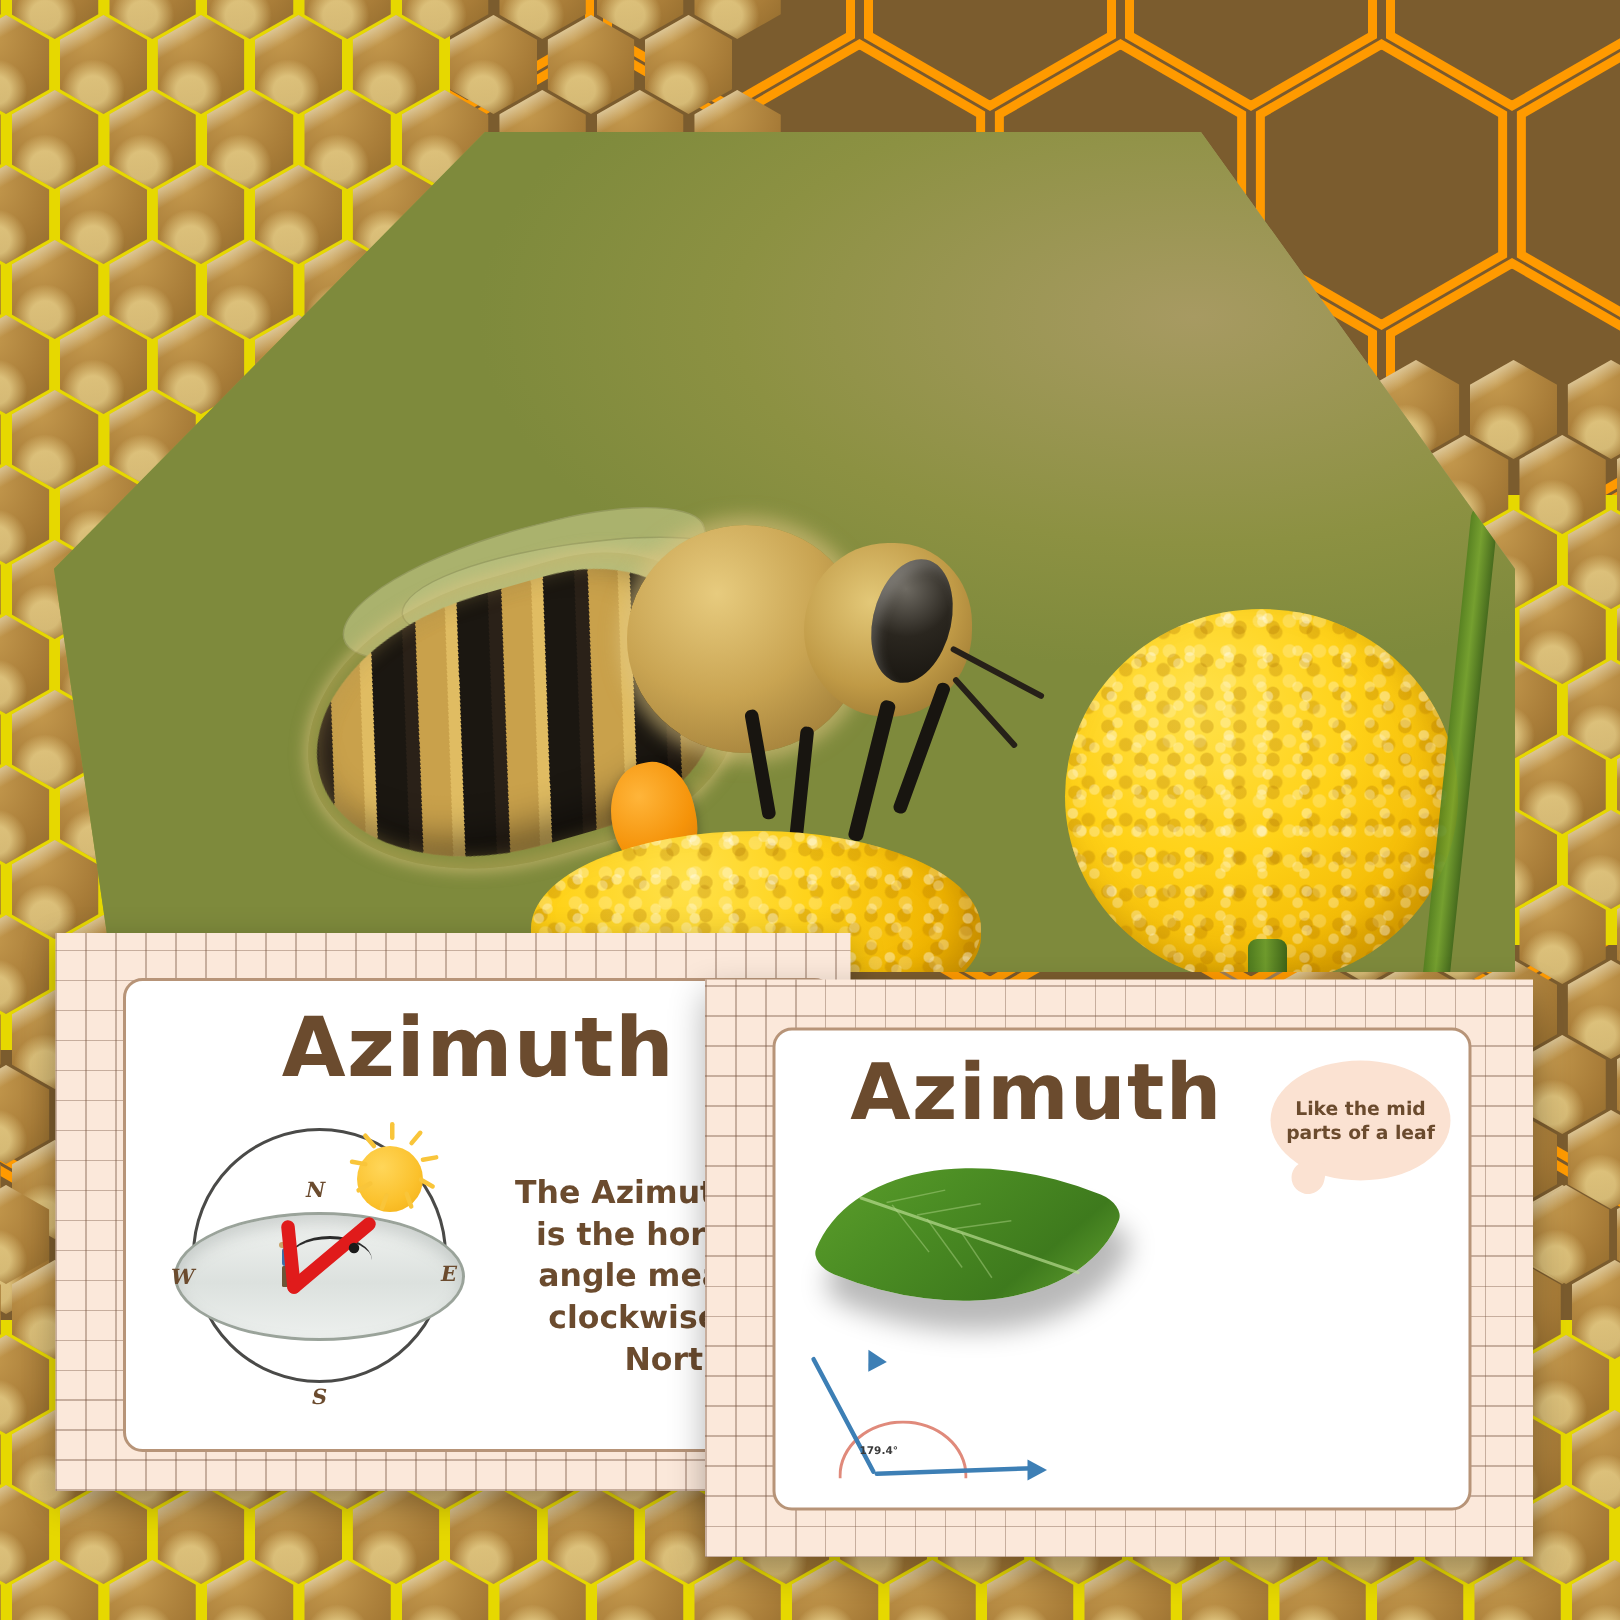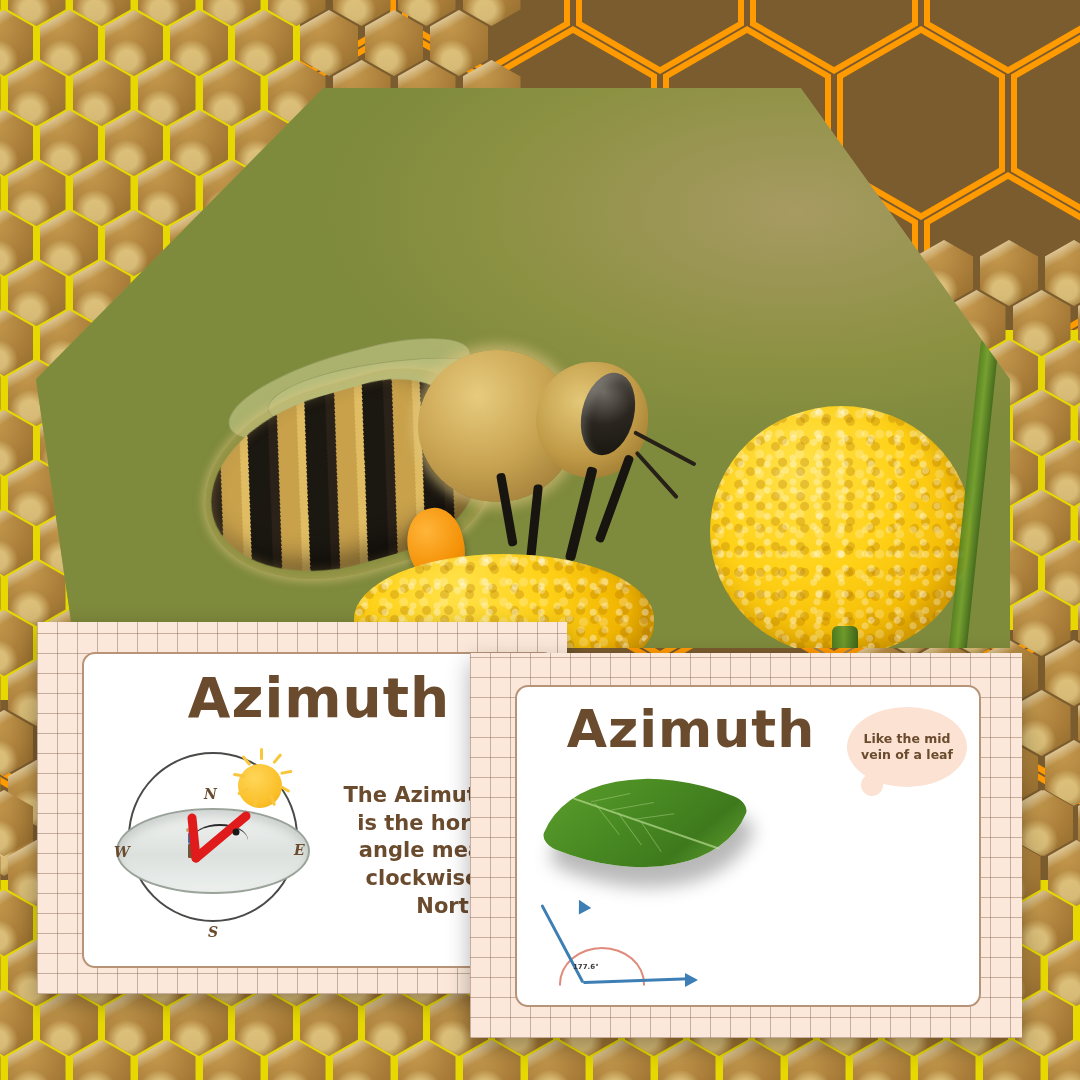--- a/index.html
+++ b/index.html
@@ -759,38 +759,38 @@
       <div class="card-body" id="azimuth-body">The Azimuth angle is the horizontal angle measured clockwise from North.</div>
     </div>
   </div>
 
   <div class="defcard" id="bisect-card">
     <div class="defcard-inner" id="bisect-inner">
 
       <div class="card-title" id="bisect-title">Azimuth</div>
 
       <div class="bubble">
-        <div class="bubble-text">Like the mid vein of a leaf</div>
+        <div class="bubble-text">Like the mid parts of a leaf</div>
       </div>
 
       <div class="leaf">
         <div class="leaf-vein"></div>
         <div class="leaf-v" style="left:18%;top:50%;width:22%;transform:rotate(-34deg);"></div>
         <div class="leaf-v" style="left:30%;top:50%;width:24%;transform:rotate(-32deg);"></div>
         <div class="leaf-v" style="left:44%;top:50%;width:22%;transform:rotate(-30deg);"></div>
         <div class="leaf-v" style="left:20%;top:50%;width:22%;transform:rotate(30deg);"></div>
         <div class="leaf-v" style="left:34%;top:50%;width:22%;transform:rotate(32deg);"></div>
         <div class="leaf-v" style="left:48%;top:50%;width:20%;transform:rotate(34deg);"></div>
       </div>
 
       <div class="anglefig">
         <div class="ang-arc"></div>
         <div class="ang-line ang-ray1"></div>
         <div class="ang-line ang-ray2"></div>
         <div class="ang-head ah1"></div>
         <div class="ang-head ah2" style="left:30px;top:-2px;"></div>
-        <div class="ang-val">177.6°</div>
+        <div class="ang-val">179.4°</div>
       </div>
 
     </div>
   </div>
 
 </div>
 
 </body></html>

